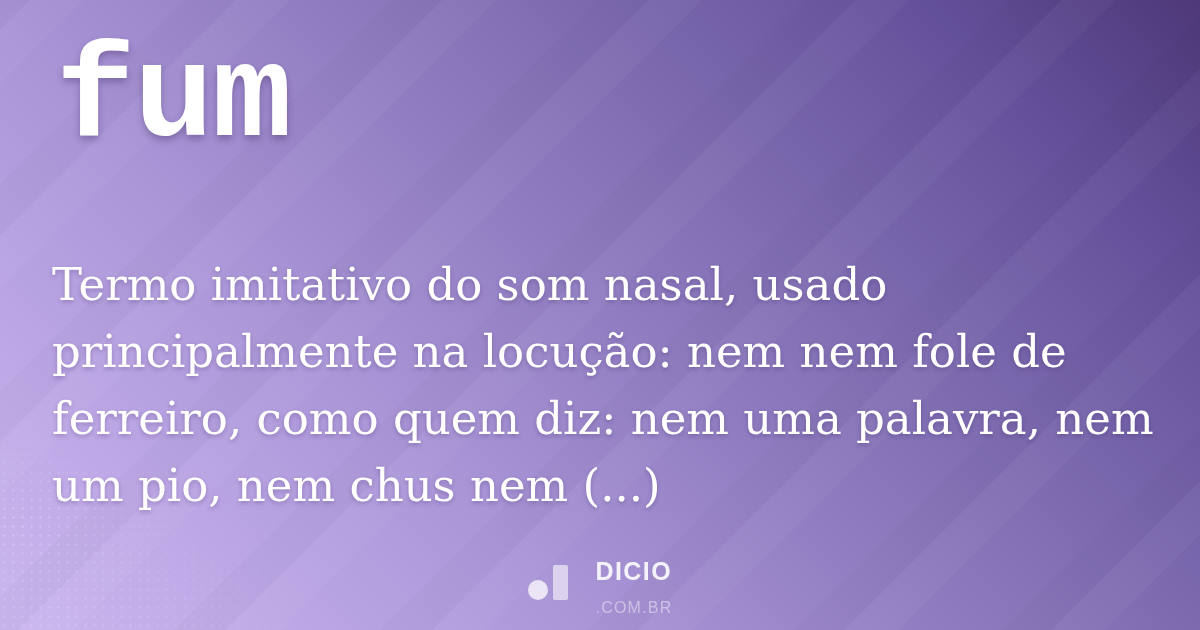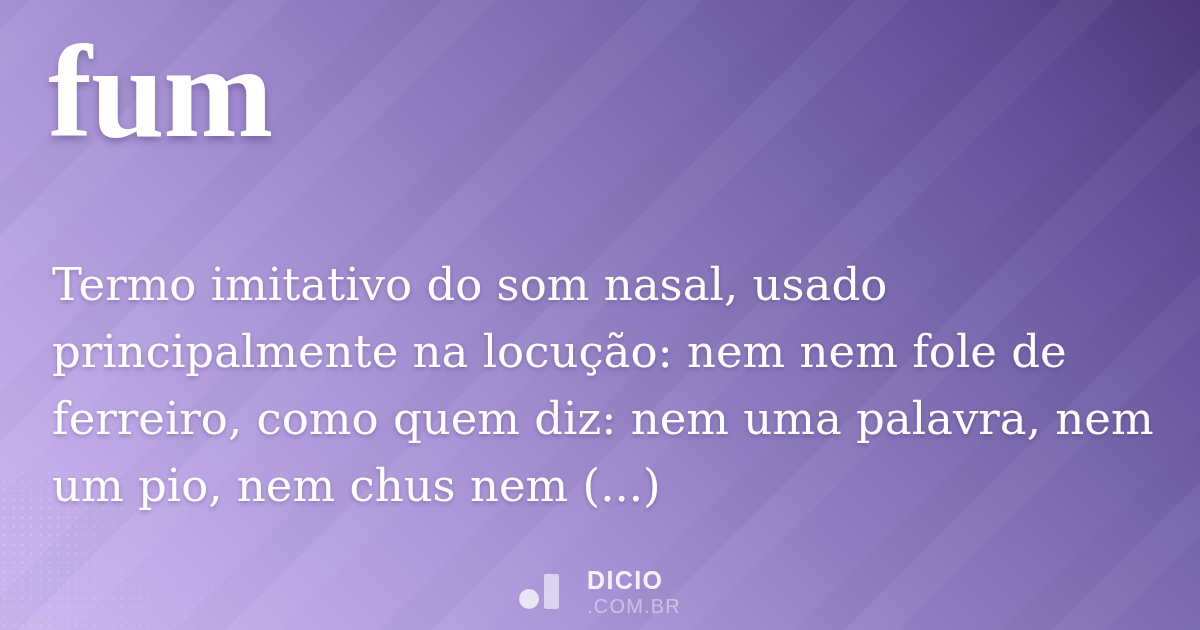--- a/index.html
+++ b/index.html
@@ -80,22 +80,22 @@
   .content {
     position: absolute;
     inset: 0;
     z-index: 3;
   }
 
   .word-title {
     position: absolute;
     left: 40px;
     top: 18px;
-    margin: 8px;
-    font-family: Liberation Serif, serif;
+    margin: 16px;
+    font-family: Liberation Mono, monospace;
     font-weight: 700;
     font-size: 132px;
     line-height: 1;
     letter-spacing: -1px;
     color: #ffffff;
     text-shadow: 0 4px 7px rgba(40, 20, 70, 0.30);
     white-space: nowrap;
   }
 
   .definition {
@@ -153,23 +153,23 @@
   .brand-name {
     font-family: "Liberation Sans", sans-serif;
     font-weight: 700;
     font-size: 25px;
     letter-spacing: 1.4px;
     color: rgba(255,255,255,0.92);
   }
   .brand-tld {
     font-family: "Liberation Sans", sans-serif;
     font-weight: 400;
-    font-size: 20px;
+    font-size: 16px;
     letter-spacing: 1.2px;
-    margin-top: 3px;
+    margin-top: 16px;
     color: rgba(255,255,255,0.46);
   }
 </style>
 </head>
 <body>
 
 <div class="card">
 
   <div class="stripes"></div>
   <div class="dots"></div>

